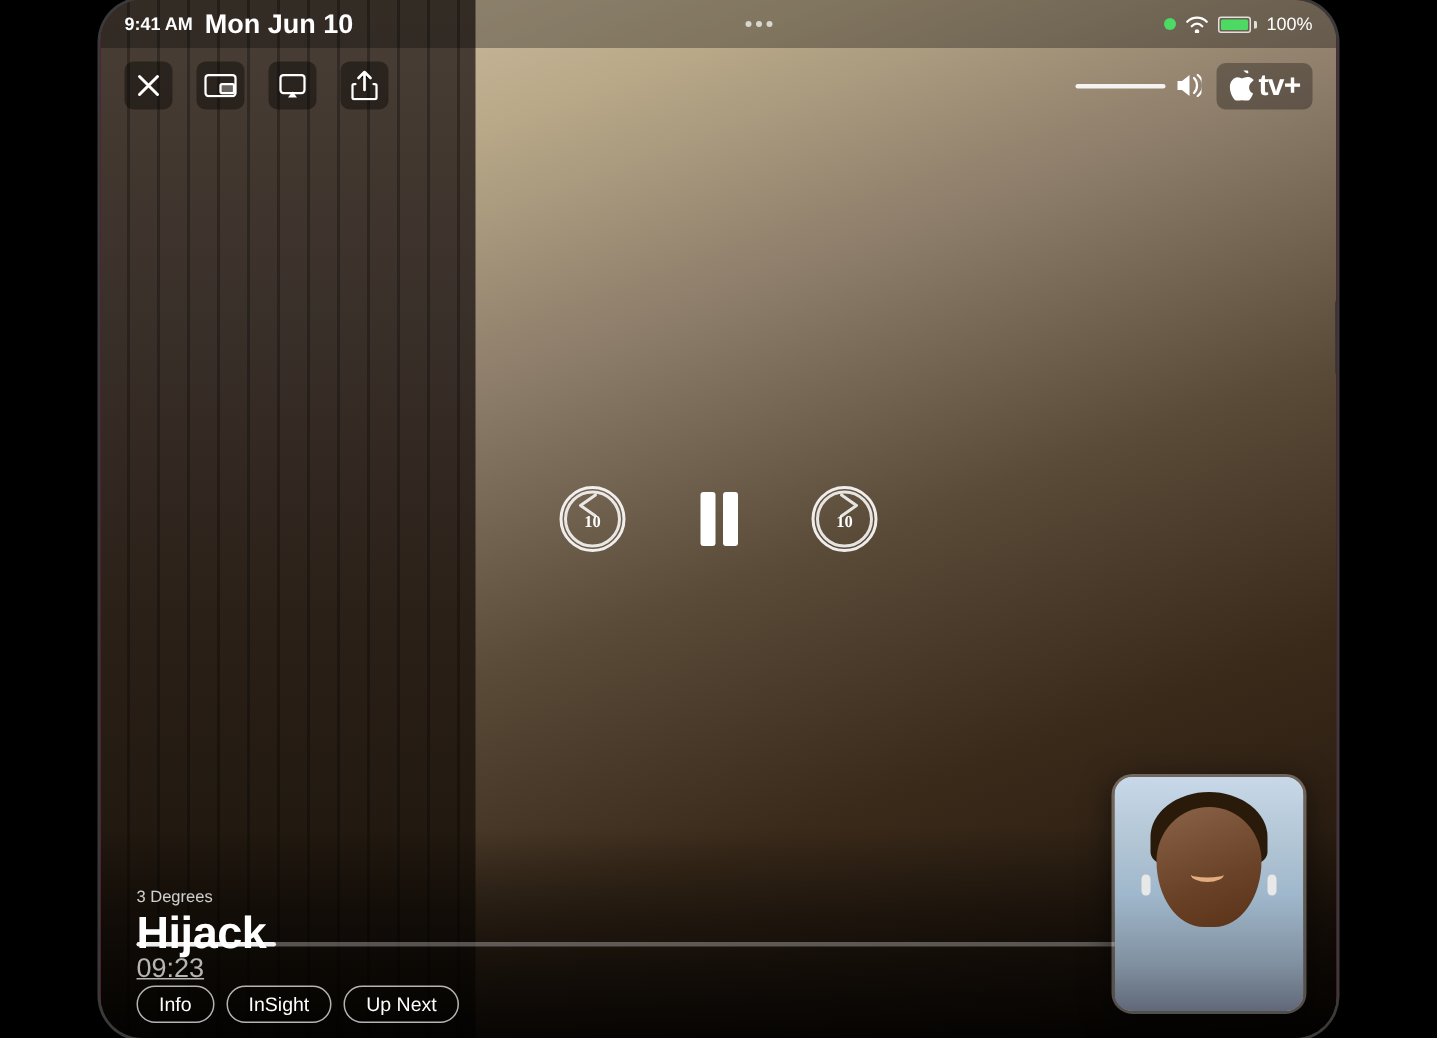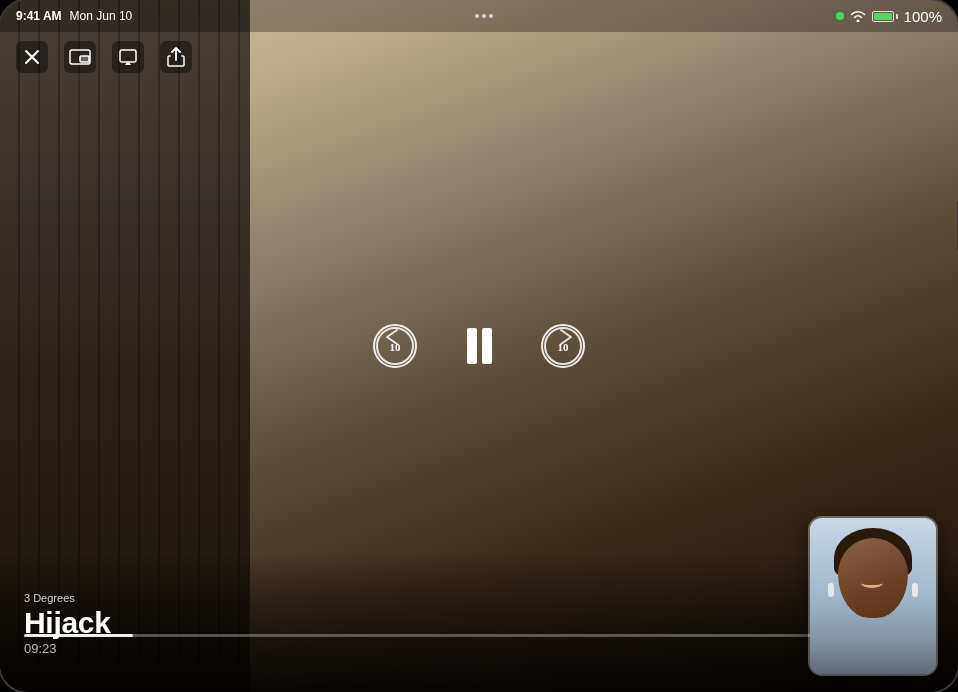--- a/index.html
+++ b/index.html
@@ -9,21 +9,21 @@
       height: 692px;
       background: #000;
       display: flex;
       align-items: center;
       justify-content: center;
       font-family: -apple-system, BlinkMacSystemFont, 'SF Pro Display', 'Helvetica Neue', sans-serif;
       overflow: hidden;
     }
 
     .ipad-frame {
-      width: 958px;
+      width: 824px;
       height: 692px;
       background: #be185d;
       border-radius: 28px;
       position: relative;
       overflow: hidden;
       box-shadow: 0 0 0 2px #3a3a3a, 0 20px 60px rgba(0,0,0,0.8);
       padding-left: 21px;
     }
 
     .ipad-screen {
@@ -89,22 +89,22 @@
       gap: 4px;
     }
 
     .status-time {
       font-size: 12px;
       font-weight: 600;
       color: #fff;
     }
 
     .status-date {
-      font-size: 12px;
-      font-weight: 400;
+      font-size: 18px;
+      font-weight: 700;
       color: #fff;
       margin-left: 4px;
     }
 
     .status-center {
       display: flex;
       gap: 3px;
     }
 
     .dot {
@@ -153,21 +153,21 @@
     }
 
     .battery-charge {
       width: 8px;
       height: 8px;
       background: #4cd964;
       border-radius: 50%;
     }
 
     .status-percent {
-      font-size: 15px;
+      font-size: 12px;
       color: #fff;
       font-weight: 500;
     }
 
     
     .controls-top {
       position: absolute;
       top: 32px;
       left: 0;
       right: 0;
@@ -343,23 +343,24 @@
     }
 
     .progress-fill {
       height: 100%;
       width: 12%;
       background: rgba(255,255,255,0.9);
       border-radius: 2px;
     }
 
     .progress-time {
-      font-size: 13px;
+      font-size: 18px;
       color: rgba(255,255,255,0.7);
       margin-top: 4px;
+      text-decoration: underline;
     }
 
     
     .bottom-buttons {
       position: absolute;
       bottom: 10px;
       left: 24px;
       display: flex;
       gap: 8px;
       z-index: 100;
@@ -534,20 +535,40 @@
           </svg>
         </div>
 
         <div class="ctrl-btn">
           <svg width="18" height="20" viewBox="0 0 18 20">
             <path d="M9 1v12M5 5l4-4 4 4" stroke="white" stroke-width="1.8" stroke-linecap="round" stroke-linejoin="round"></path>
             <path d="M3 9H2a1 1 0 00-1 1v8a1 1 0 001 1h14a1 1 0 001-1v-8a1 1 0 00-1-1h-1" stroke="white" stroke-width="1.5" stroke-linecap="round" fill="none"></path>
           </svg>
         </div>
       </div>
+      <div class="controls-top-right">
+
+        <div class="volume-bar">
+          <div class="volume-line"></div>
+          <svg width="18" height="16" viewBox="0 0 18 16">
+            <path d="M2 5h3l5-4v14l-5-4H2V5z" fill="white"></path>
+            <path d="M13 3c1.5 1.5 2 3 2 5s-.5 3.5-2 5" stroke="white" stroke-width="1.5" fill="none" stroke-linecap="round"></path>
+            <path d="M15.5 1C17.8 3 19 5.5 19 8s-1.2 5-3.5 7" stroke="white" stroke-width="1.5" fill="none" stroke-linecap="round"></path>
+          </svg>
+        </div>
+
+        <div class="appletv-logo">
+
+          <svg width="20" height="22" viewBox="0 0 20 22">
+            <path d="M13.5 2c.2-1.1-.3-2.2-1-3-.8-.9-2-1.5-3.1-1.5-.1 1.1.3 2.2 1 3 .8.9 1.9 1.5 3.1 1.5z" fill="white"></path>
+            <path d="M17.5 7c-1.5-1.8-3.6-2.2-4.5-2.2-1.5 0-3 .9-3.9.9-.9 0-2.2-.8-3.6-.8C3.2 5 0 7.5 0 12.2c0 3 1.2 6.1 2.6 8.1.9 1.3 1.9 2.5 3.2 2.5 1.2 0 1.7-.8 3.2-.8s2 .8 3.2.8c1.3 0 2.3-1.3 3.2-2.6.7-1.1 1.3-2.2 1.6-3.3-1.7-.7-2.9-2.4-2.9-4.4 0-1.8.9-3.4 2.4-4.5z" fill="white"></path>
+          </svg>
+          <span class="appletv-text">tv+</span>
+        </div>
+      </div>
     </div>
 
     <div class="playback-controls">
 
       <div class="skip-btn">
         <svg width="40" height="40" viewBox="0 0 40 40">
           <circle cx="20" cy="20" r="18" stroke="rgba(255,255,255,0.85)" stroke-width="2" fill="none"></circle>
           <text x="20" y="25" text-anchor="middle" font-size="11" font-weight="600" fill="white" font-family="-apple-system">10</text>
           <path d="M24 12 L14 19 L24 26" stroke="rgba(255,255,255,0.85)" stroke-width="2" fill="none" stroke-linecap="round" stroke-linejoin="round" transform="translate(-2, -8)"></path>
         </svg>
@@ -574,20 +595,25 @@
       <div class="show-title">Hijack</div>
     </div>
 
     <div class="progress-container">
       <div class="progress-track">
         <div class="progress-fill"></div>
       </div>
       <div class="progress-time">09:23</div>
     </div>
 
+    <div class="bottom-buttons">
+      <button class="pill-btn">Info</button>
+      <button class="pill-btn">InSight</button>
+      <button class="pill-btn">Up Next</button>
+    </div>
 
     <div class="facetime-pip">
       <div class="facetime-bg">
         <div class="face-bg-room"></div>
         <div class="face-hair"></div>
         <div class="face-head">
           <div class="face-smile"></div>
         </div>
         <div class="airpod-left"></div>
         <div class="airpod-right"></div>

